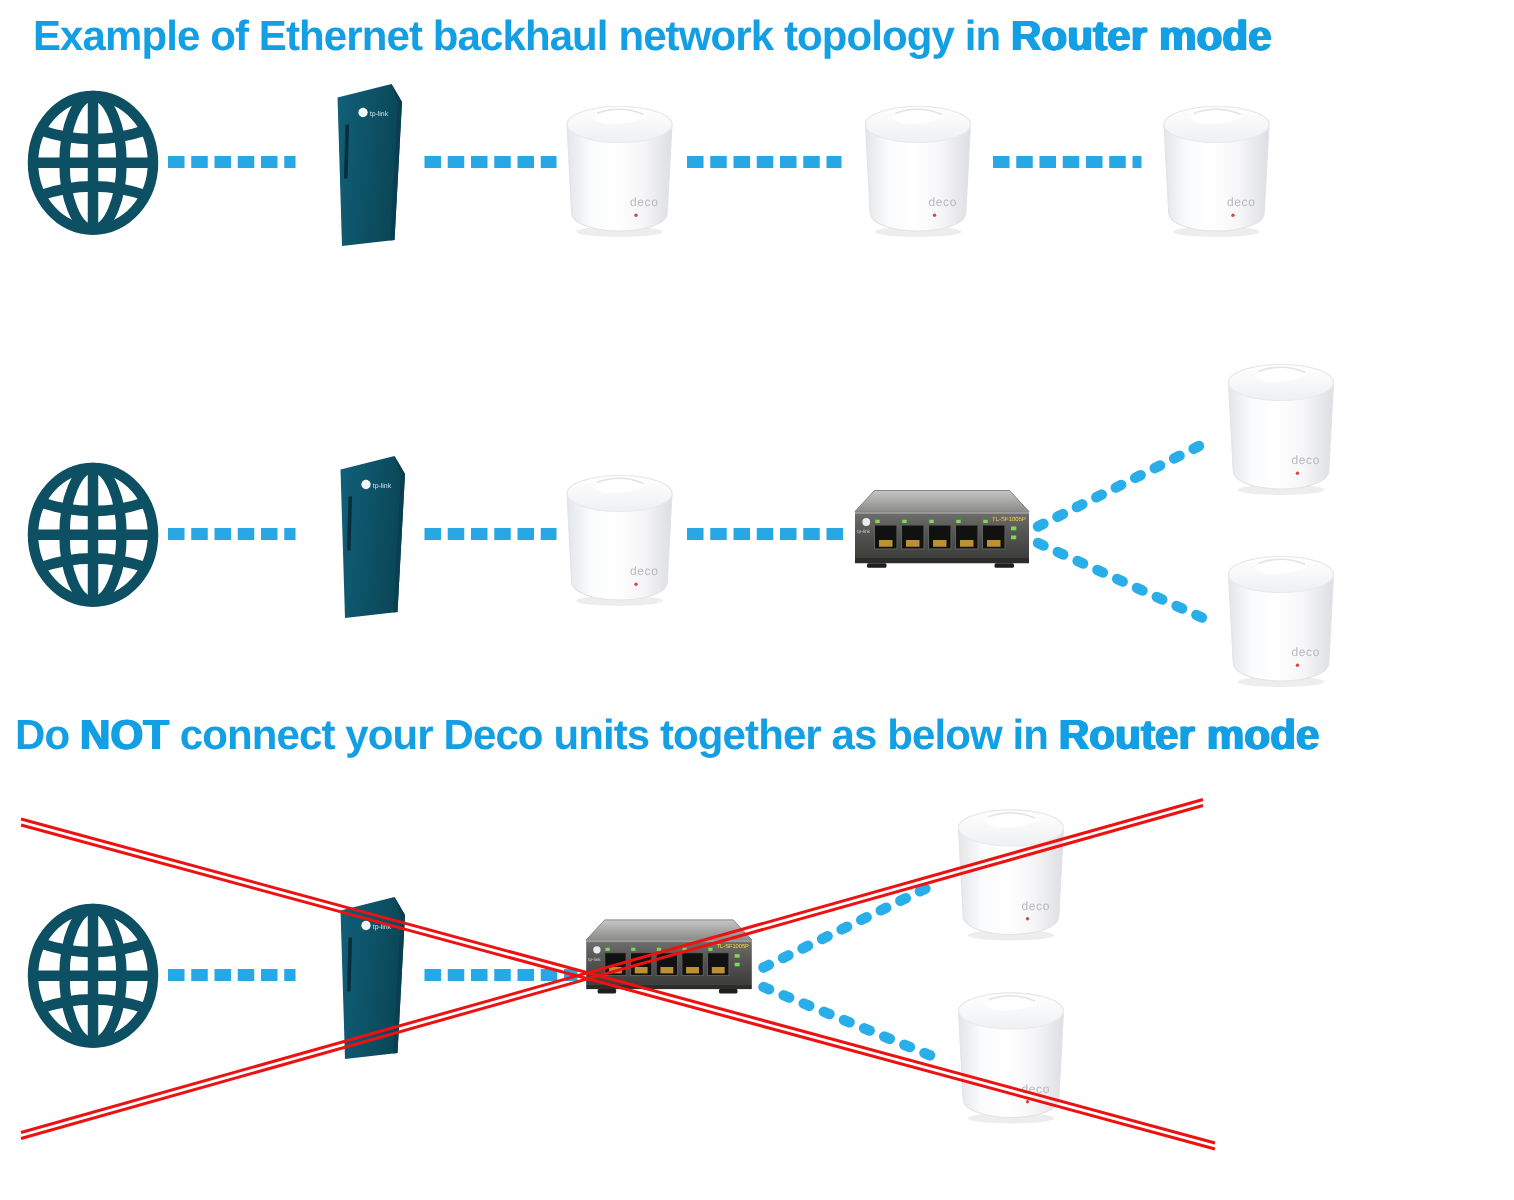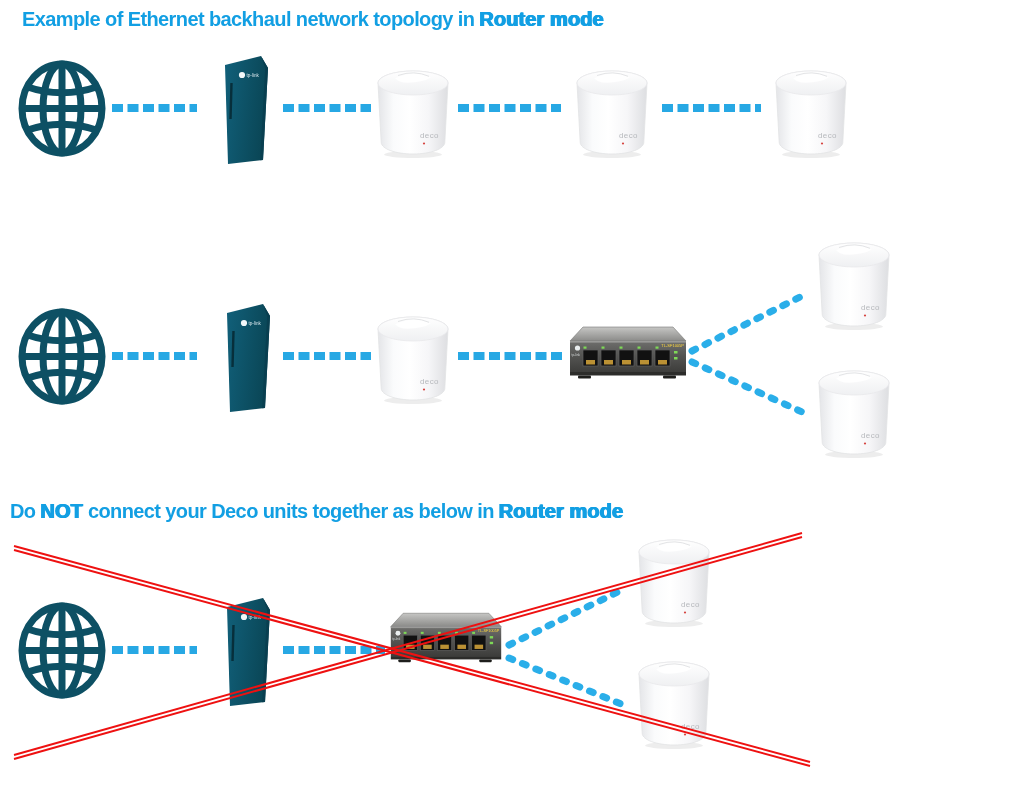--- a/index.html
+++ b/index.html
@@ -2,21 +2,21 @@
 <html><head>
 <meta charset="utf-8">
 <style>
   html,body{margin:0;padding:0;background:#fff;}
   .canvas{
     position:relative;width:1009px;height:800px;background:#ffffff;
     font-family:"Liberation Sans",sans-serif;overflow:hidden;
   }
   .title{
     position:absolute;white-space:nowrap;color:#129fe3;
-    font-size:20px;font-weight:700;letter-spacing:-0.6px;z-index:4;text-align:center;
+    font-size:28px;font-weight:700;letter-spacing:-0.6px;z-index:4;text-align:center;
   }
   .title .b{
     font-weight:700;
     text-shadow:0.7px 0 0 currentColor,-0.7px 0 0 currentColor;
     letter-spacing:0.1px;
   }
   .inst{position:absolute;display:block;z-index:2;}
   .overlay{position:absolute;left:0;top:0;z-index:1;pointer-events:none;}
   .overlay.red{z-index:3;}
   svg text{font-family:"Liberation Sans",sans-serif;}
@@ -139,21 +139,21 @@
     <g stroke="#ee1111" stroke-width="2" fill="none">
       <line x1="14" y1="546" x2="810" y2="762"></line>
       <line x1="14" y1="550" x2="810" y2="766"></line>
       <line x1="14" y1="755" x2="802" y2="533"></line>
       <line x1="14" y1="759" x2="802" y2="537"></line>
     </g>
   </svg>
 
   <div class="title" style="left:22px;top:8px"><span>Example of Ethernet backhaul network topology in </span><span class="b">Router mode</span></div>
 
-  <div class="title" style="left:10px;top:500px"><span>Do </span><span class="b">NOT</span><span> connect your Deco units together as below in </span><span class="b">Router mode</span></div>
+  <div class="title" style="left:10px;top:474px"><span>Do </span><span class="b">NOT</span><span> connect your Deco units together as below in </span><span class="b">Router mode</span></div>
 
   <svg class="inst" style="left:18px;top:60px;width:88px;height:97px">
       <use href="#sym-globe"></use>
     </svg>
   <svg class="inst" style="left:212px;top:55px;width:66px;height:110px">
       <use href="#sym-modem"></use>
     </svg>
   <svg class="inst" style="left:374px;top:66px;width:78px;height:94px">
       <use href="#sym-deco"></use>
     </svg>

